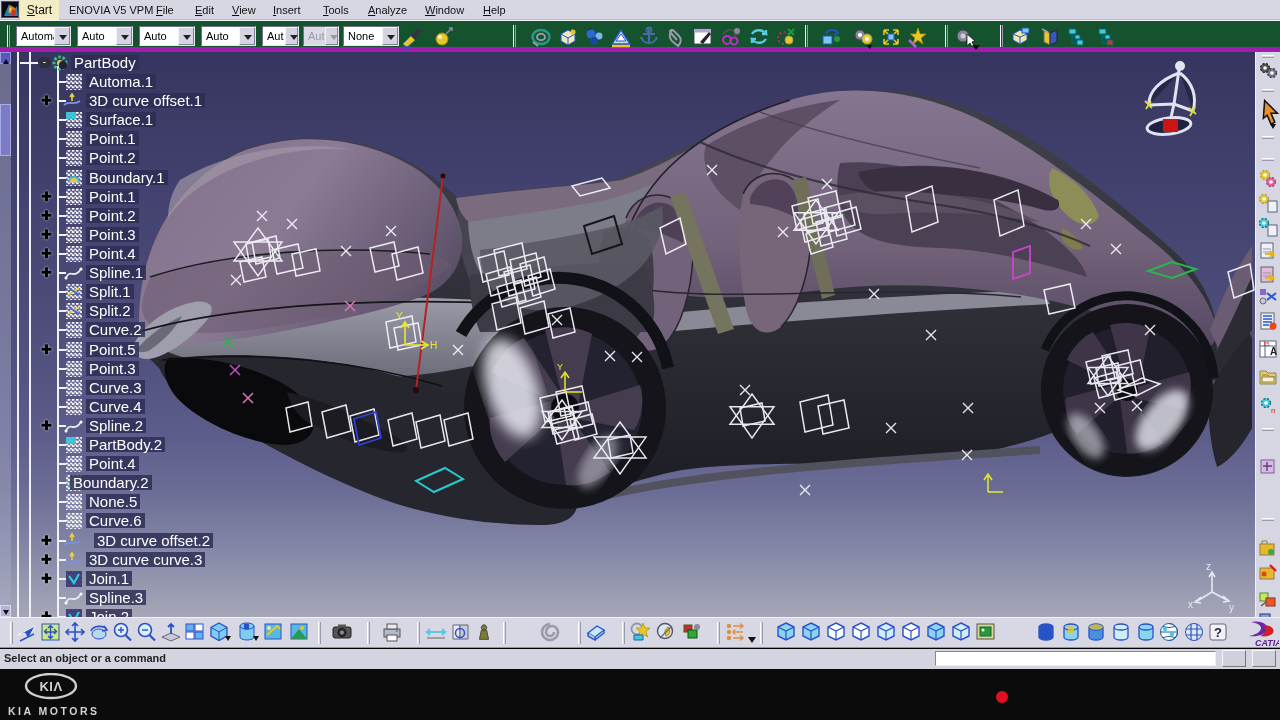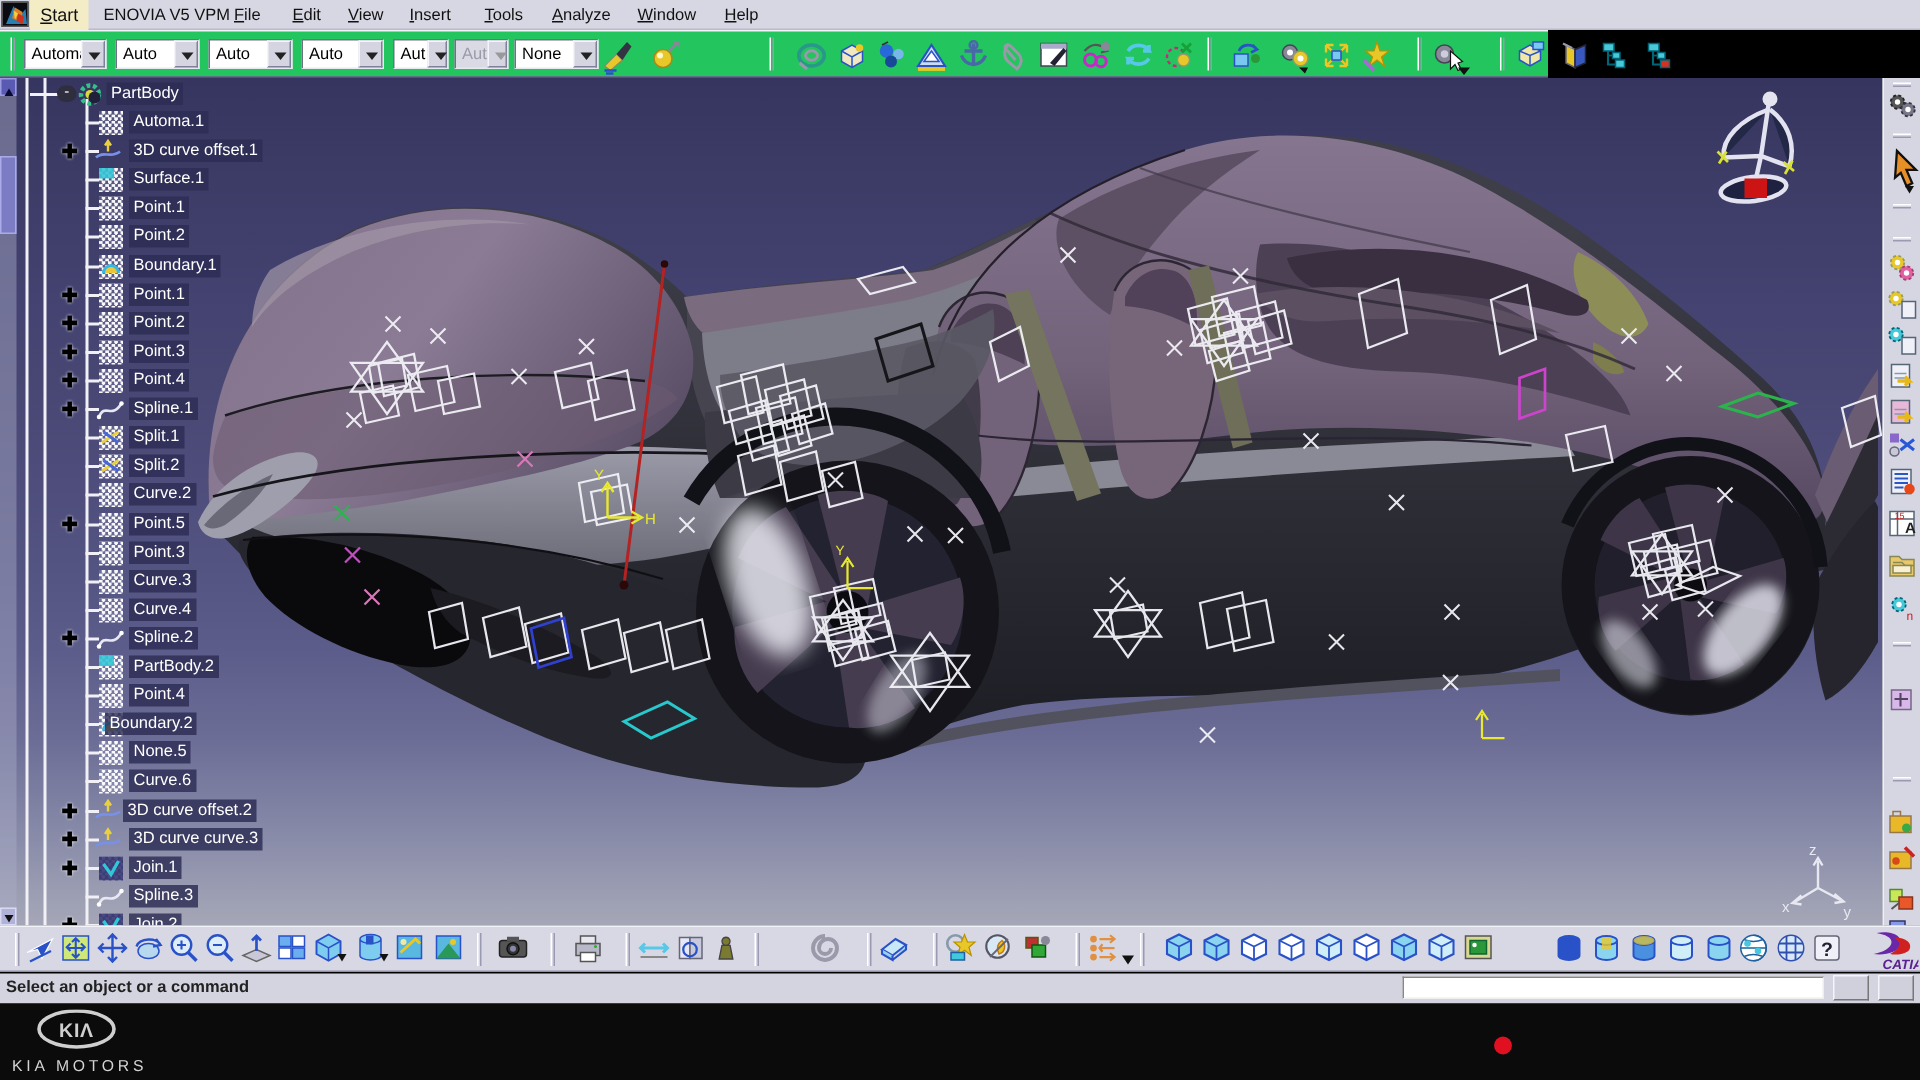--- a/index.html
+++ b/index.html
@@ -1,32 +1,32 @@
 <!DOCTYPE html>
 <html><head><meta charset="utf-8">
 <style>
 *{margin:0;padding:0;box-sizing:border-box}
 html,body{width:1280px;height:720px;overflow:hidden;font-family:"Liberation Sans",sans-serif;background:#000}
 #menubar{position:absolute;left:0;top:0;width:1280px;height:20px;background:#d6d7e2;border-bottom:1px solid #b9bacc;font-size:12px;color:#111}
 .mi{position:absolute;top:0;height:20px;line-height:20px;font-size:11px}
 #appicon{position:absolute;left:1px;top:1px;width:18px;height:17px;background:#0a0a12;border:1px solid #555;overflow:hidden}
 #start{position:absolute;left:20px;top:0;width:39px;height:20px;background:#f3ecc5;text-align:center;line-height:20px}
-#toolbar{position:absolute;left:0;top:20px;width:1032px;height:32px;background:#22c55e;border-top:1px solid #f2f3f8;border-bottom:1px solid #a21caf}
+#toolbar{position:absolute;left:0;top:20px;width:1280px;height:32px;background:#14532d;border-top:1px solid #f2f3f8;border-bottom:5px solid #a21caf}
 .sep{position:absolute;top:4px;width:3px;height:22px;border-left:1px solid #fff;border-right:1px solid #9a9ab2}
 .cb{position:absolute;top:5px;height:20px;background:#fff;border:1px solid #6f6f85;border-right-color:#e8e8f0;border-bottom-color:#e8e8f0;font-size:11px;line-height:18px;color:#000;padding-left:4px}
 .cb .ar{position:absolute;right:0px;top:0px;width:16px;height:18px;background:#d4d5e0;border:1px solid #f4f4fa;border-right-color:#80809a;border-bottom-color:#80809a}
 .cb .ar:after{content:"";position:absolute;left:4px;top:7px;border:4px solid transparent;border-top:5px solid #222}
 .cb.dis{background:#d9dae4;color:#9a9aa8}
 .cb.dis .ar:after{border-top-color:#999}
 #viewport{position:absolute;left:0;top:52px;width:1255px;height:565px;overflow:hidden;background:linear-gradient(180deg,#36355f 0%,#3d3c67 12%,#434270 26%,#484774 36%,#4e4d7b 48%,#545482 58%,#5d5d8b 68%,#6c6d96 78%,#8487a6 88%,#989ab1 95%,#a5a7b7 100%)}
 #righttb{position:absolute;left:1255px;top:52px;width:25px;height:565px;background:#d5d6e2;border-left:1px solid #f0f0f6}
 #bottomtb{position:absolute;left:0;top:617px;width:1280px;height:31px;background:#d7d8e4;border-top:1px solid #f2f3f8;border-bottom:1px solid #8f90a8}
 #statusbar{position:absolute;left:0;top:649px;width:1280px;height:20px;background:#d3d4df;font-size:11px;color:#111}
 #blackbar{position:absolute;left:0;top:669px;width:1280px;height:51px;background:#0b0b0b}
-.tlabel{position:absolute;height:15px;line-height:15px;font-size:11px;color:#fff;background:rgba(44,44,84,0.82);padding:0 3px;white-space:nowrap}
+.tlabel{position:absolute;height:15px;line-height:15px;font-size:15px;color:#fff;background:rgba(44,44,84,0.82);padding:0 3px;white-space:nowrap}
 .ticn{position:absolute;width:16px;height:16px;background:repeating-conic-gradient(rgba(255,255,255,1) 0% 25%, rgba(170,170,210,0.25) 0% 50%);background-size:4.2px 4.2px;opacity:0.97}
 .texp{position:absolute;width:11px;height:11px;color:#000;font-size:13px;font-weight:bold;line-height:11px;text-align:center;text-shadow:0 0 2px rgba(255,255,255,0.9)}
 .vline{position:absolute;width:2px;background:#f0f0f5}
 .hline{position:absolute;height:2px;background:#f0f0f5}
 </style></head>
 <body>
 <div id="menubar">
 <div id="appicon"><svg width="18" height="17">
         <polygon points="2,14 7,2 11,9 15,4 16,14" fill="#2a7fb0"></polygon>
         <polygon points="8,3 13,6 12,13 6,10" fill="#e08020"></polygon>
@@ -556,21 +556,21 @@
 <span class="tlabel" style="left:86px;top:442px">None.5</span>
 <div class="hline" style="left:57px;top:468px;width:9px"></div>
 <div class="ticn" style="left:66px;top:461px"></div>
 <span class="tlabel" style="left:86px;top:461px">Curve.6</span>
 <div class="hline" style="left:57px;top:488px;width:9px"></div>
 <div class="texp" style="left:41px;top:483px">✚</div>
 <svg style="position:absolute;left:62px;top:480px" width="20" height="18">
         <path d="M2,13 C7,8 12,14 18,9" stroke="#7890e8" stroke-width="1.8" fill="none"></path>
         <path d="M10,9 L10,3 M8,5 L10,2 L12,5" stroke="#e8d040" stroke-width="1.6" fill="none"></path>
       </svg>
-<span class="tlabel" style="left:82px;top:481px">3D curve offset.2</span>
+<span class="tlabel" style="left:94px;top:481px">3D curve offset.2</span>
 <div class="hline" style="left:57px;top:507px;width:9px"></div>
 <div class="texp" style="left:41px;top:502px">✚</div>
 <svg style="position:absolute;left:62px;top:499px" width="20" height="18">
         <path d="M2,13 C7,8 12,14 18,9" stroke="#7890e8" stroke-width="1.8" fill="none"></path>
         <path d="M10,9 L10,3 M8,5 L10,2 L12,5" stroke="#e8d040" stroke-width="1.6" fill="none"></path>
       </svg>
 <span class="tlabel" style="left:86px;top:500px">3D curve curve.3</span>
 <div class="hline" style="left:57px;top:526px;width:9px"></div>
 <div class="texp" style="left:41px;top:521px">✚</div>
 <div class="ticn" style="left:66px;top:519px"></div>
@@ -897,15 +897,15 @@
     <span style="position:absolute;left:4px;top:3px;font-weight:bold;color:#222">Select an object or a command</span>
 <span style="position:absolute;left:935px;top:2px;width:281px;height:15px;background:#fff;border:1px solid #888;border-right-color:#eee;border-bottom-color:#eee"></span>
 <span style="position:absolute;left:1222px;top:1px;width:24px;height:17px;background:#cfd0dc;border:1px solid #f4f4fa;border-right-color:#777;border-bottom-color:#777"></span>
 <span style="position:absolute;left:1252px;top:1px;width:24px;height:17px;background:#cfd0dc;border:1px solid #f4f4fa;border-right-color:#777;border-bottom-color:#777"></span>
 </div>
 <div id="blackbar">
 <svg style="position:absolute;left:24px;top:4px" width="54" height="27" viewBox="0 0 54 27">
       <ellipse cx="27" cy="13" rx="25" ry="12" fill="none" stroke="#cfcfcf" stroke-width="2.4"></ellipse>
       <text x="27" y="18" text-anchor="middle" font-family="Liberation Sans" font-size="13" font-weight="bold" fill="#cfcfcf" letter-spacing="0.5">KIΛ</text>
     </svg>
-<div style="position:absolute;left:8px;top:36px;font-size:10.5px;font-weight:normal;color:#d4d4d4;letter-spacing:2.5px">KIA MOTORS</div>
+<div style="position:absolute;left:8px;top:36px;font-size:10.5px;font-weight:bold;color:#d4d4d4;letter-spacing:2.5px">KIA MOTORS</div>
 <div style="position:absolute;left:996px;top:22px;width:12px;height:12px;border-radius:50%;background:#e01020"></div>
 </div>
 
 </body></html>

